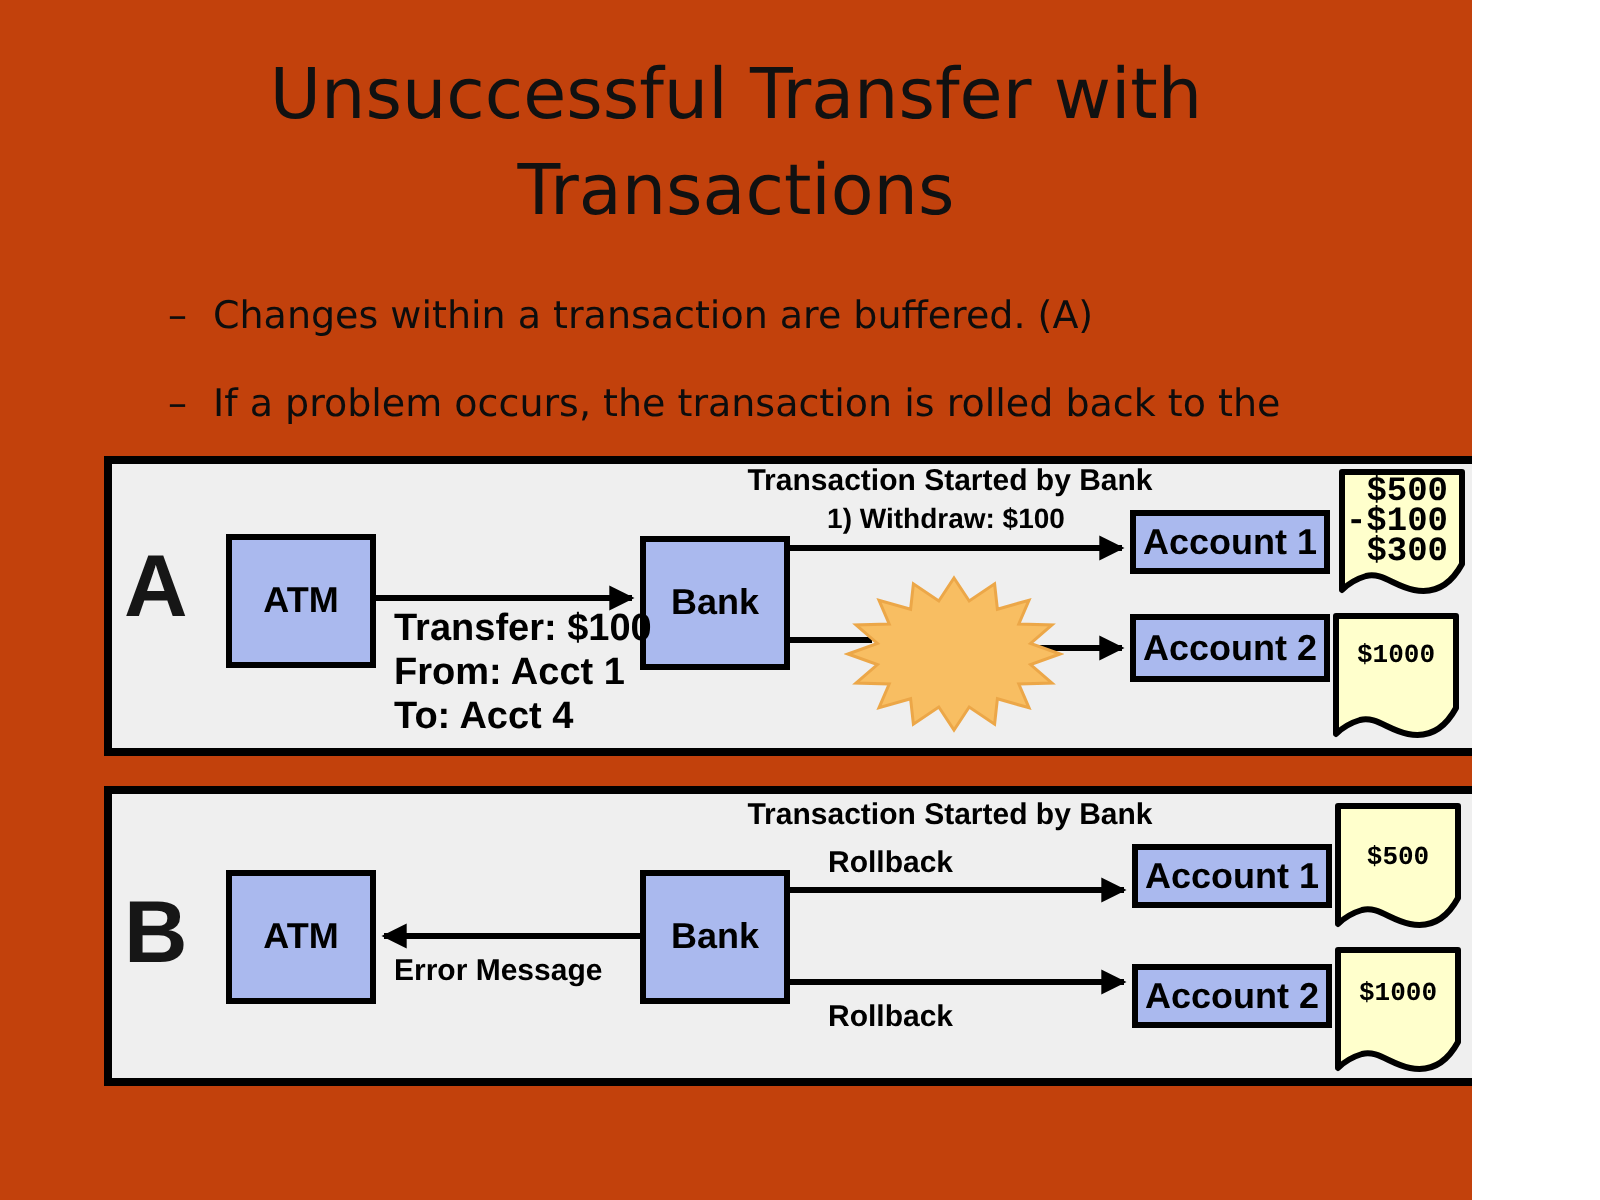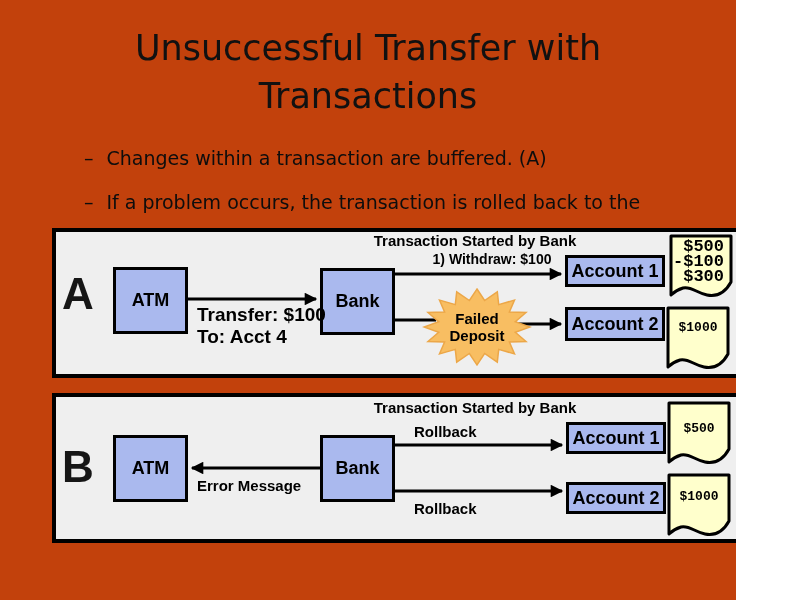--- a/index.html
+++ b/index.html
@@ -55,41 +55,38 @@
       </defs>
       <line x1="132" y1="67" x2="260" y2="67" stroke="#000" stroke-width="3" marker-end="url(#ahA)"></line>
       <line x1="339" y1="42" x2="505" y2="42" stroke="#000" stroke-width="3" marker-end="url(#ahA)"></line>
       <line x1="339" y1="88" x2="380" y2="88" stroke="#000" stroke-width="3"></line>
       <line x1="460" y1="92" x2="505" y2="92" stroke="#000" stroke-width="3" marker-end="url(#ahA)"></line>
     </svg>
 
     <div class="plabel" style="left:6px;top:40px;">A</div>
 
     <div class="hdr" style="left:219px;top:0px;">Transaction Started by Bank</div>
-    <div class="lbl" style="left:351px;top:19px;width:170px;text-align:center;">1) Withdraw: $100</div>
+    <div class="lbl" style="left:332px;top:19px;width:170px;text-align:center;">1) Withdraw: $100</div>
 
     <div class="box sq" style="left:57px;top:35px;">
       <span>ATM</span>
     </div>
     <div class="box sq" style="left:264px;top:36px;">
       <span>Bank</span>
     </div>
 
     <div class="multi" style="left:141px;top:72px;">
       <div>Transfer: $100</div>
+      <div>From: Acct 1</div>
       <div>To: Acct 4</div>
     </div>
 
     <svg width="110" height="80" viewBox="0 0 110 80" style="left:366px;top:55px;">
       <polygon id="star-poly" fill="#f8be62" stroke="#eca748" stroke-width="1.5" points="55.0,2.0 62.6,13.5 75.3,4.9 76.7,17.6 92.5,13.1 87.4,25.0 104.0,25.5 93.3,34.7 108.0,40.0 93.3,45.3 104.0,54.5 87.4,55.0 92.5,66.9 76.7,62.4 75.3,75.1 62.6,66.5 55.0,78.0 47.4,66.5 34.7,75.1 33.3,62.4 17.5,66.9 22.6,55.0 6.0,54.5 16.7,45.3 2.0,40.0 16.7,34.7 6.0,25.5 22.6,25.0 17.5,13.1 33.3,17.6 34.7,4.9 47.4,13.5"></polygon>
     </svg>
-    <div class="burst-text" style="left:366px;top:78px;">
-      <div>Failed</div>
-      <div>Deposit</div>
-    </div>
 
     <div class="box acct" style="left:509px;top:23px;">
       <span>Account 1</span>
     </div>
     <div class="box acct" style="left:509px;top:75px;height:34px;">
       <span>Account 2</span>
     </div>
 
     <svg width="66" height="68" viewBox="0 0 66 68" style="left:612px;top:1px;">
       <path d="M3,3 L63,3 L63,49 C57,60 49,64 39,62 C29,60 23,53 15,55 C10,56.5 6,59 3,62 Z" fill="#ffffcc" stroke="#000" stroke-width="3" stroke-linejoin="round"></path>

